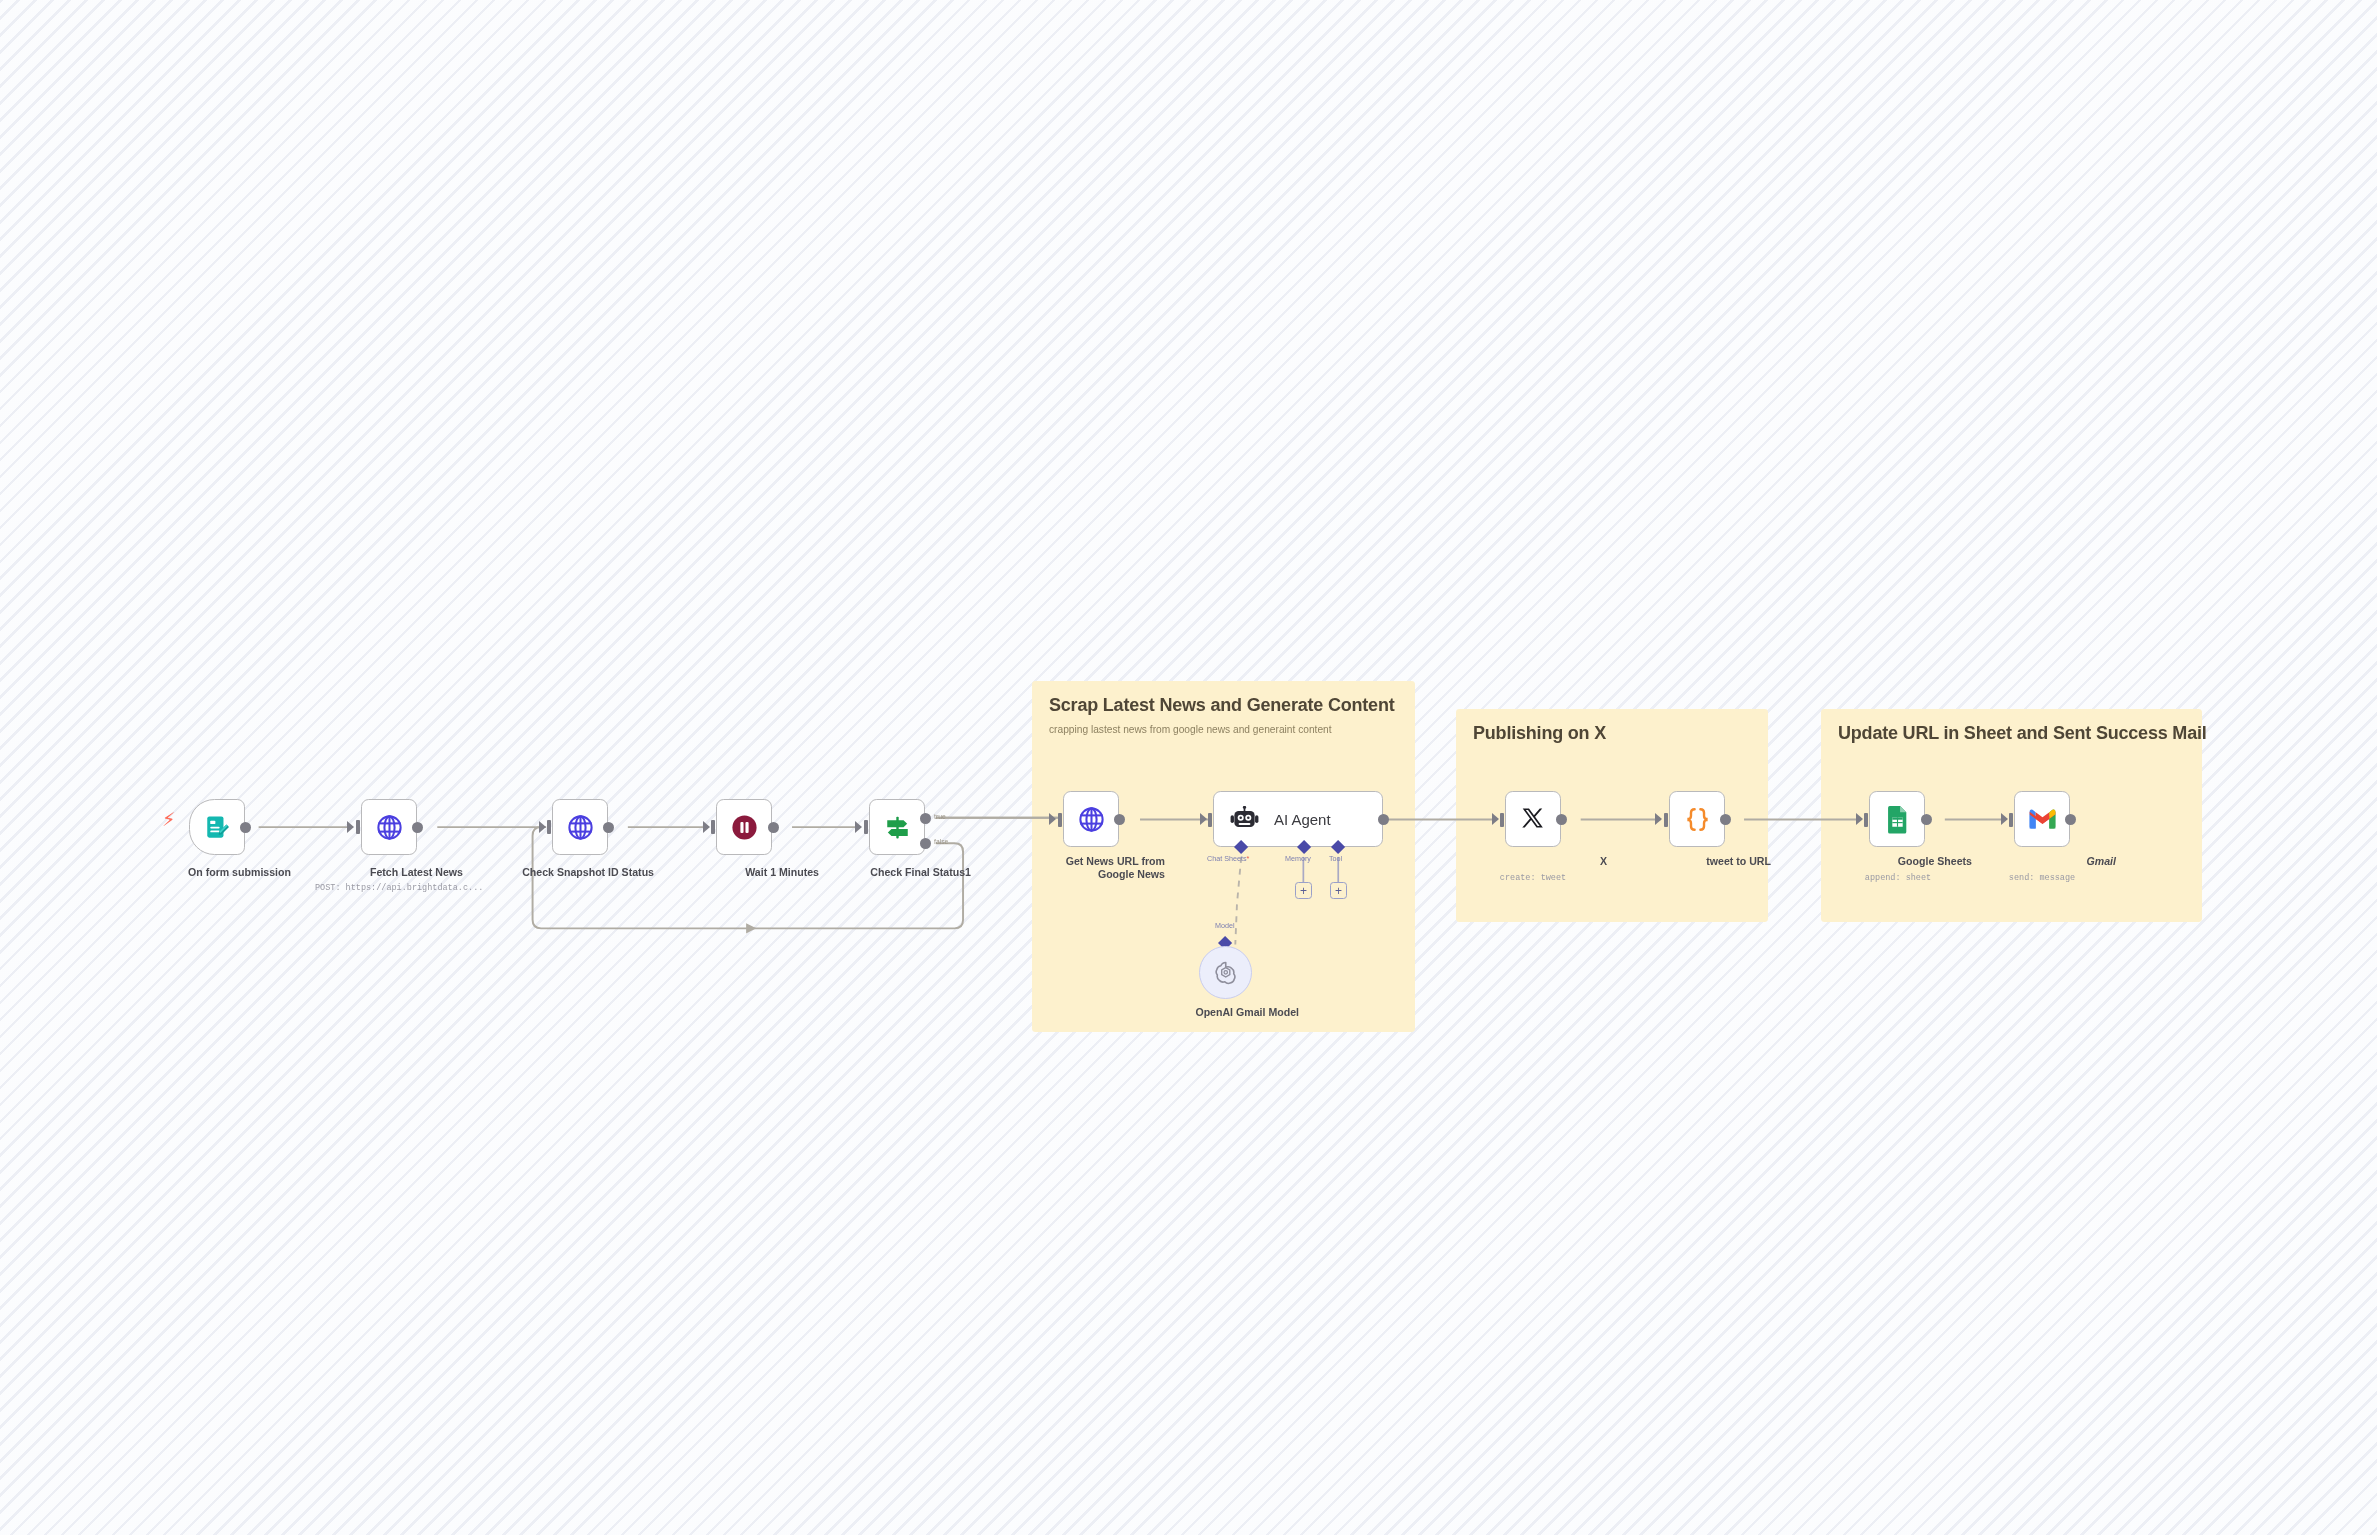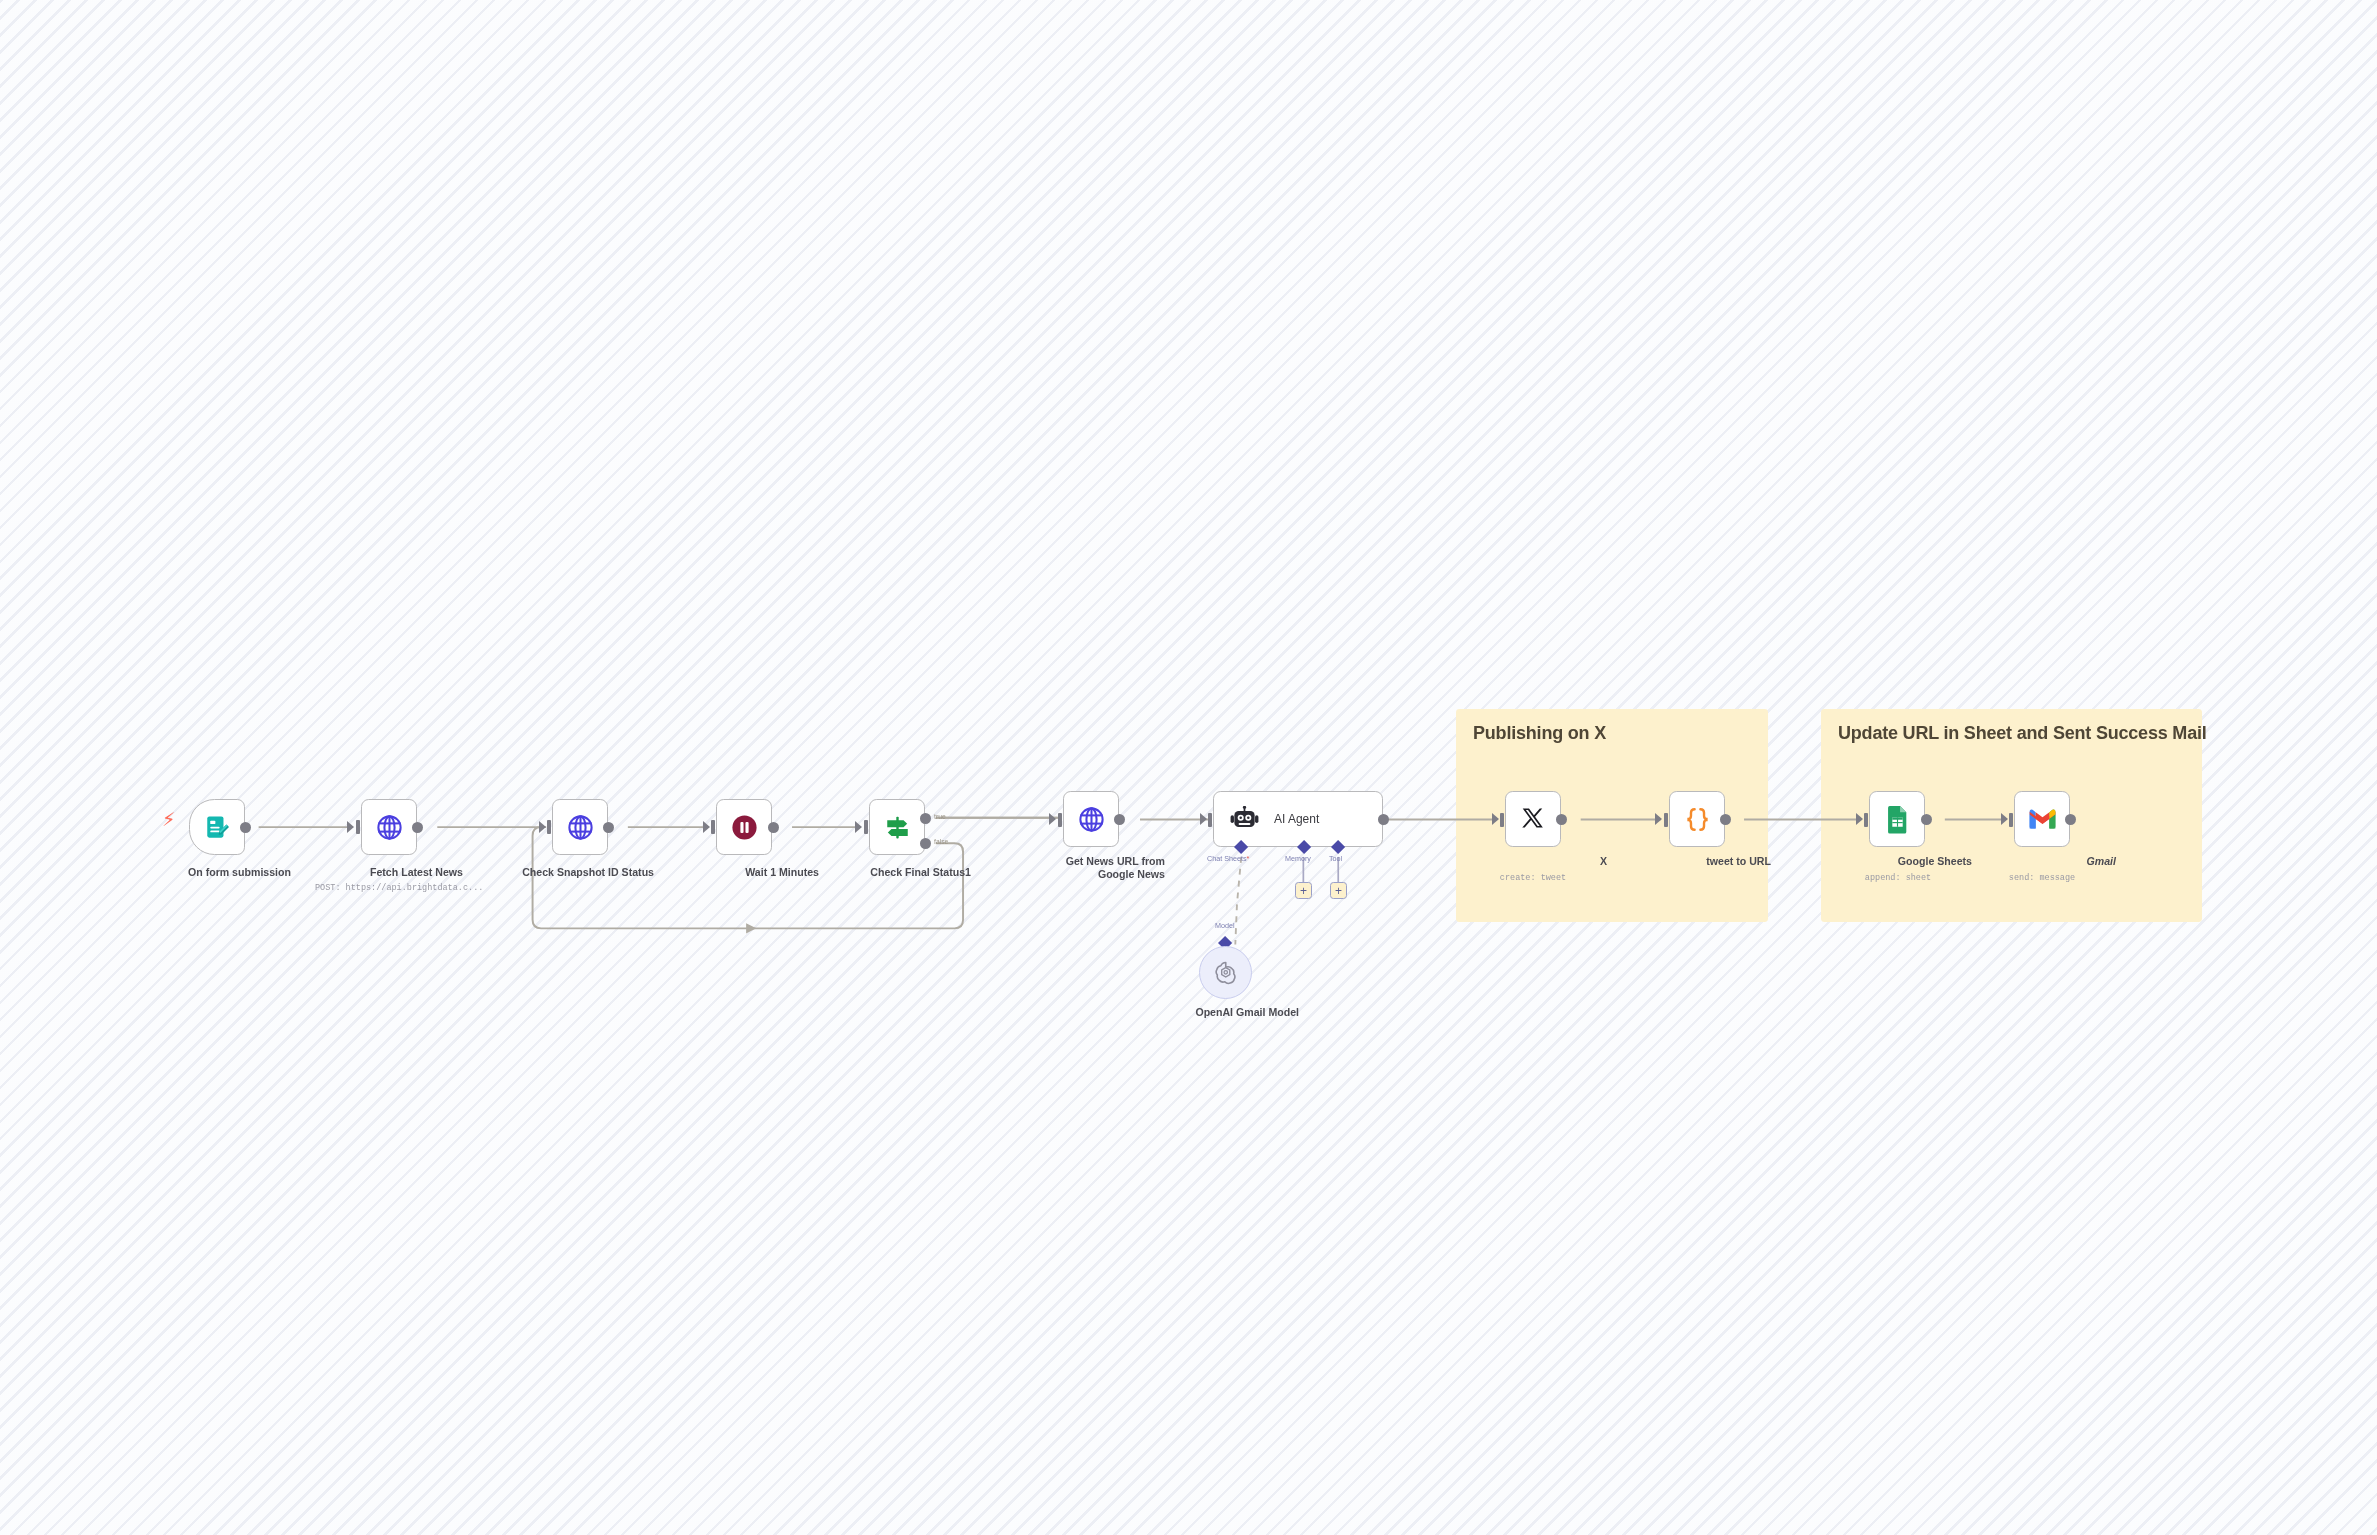--- a/index.html
+++ b/index.html
@@ -79,21 +79,21 @@
     gap: 13.6px;
   }
   .node.circular {
     width: 53px;
     height: 53px;
     border-radius: 50%;
     background: #eceefb;
     border: 1.3px solid #c9cdee;
   }
   .node-title-inline {
-    font-size: 12px;
+    font-size: 15px;
     color: #3b3b40;
   }
 
   .caption {
     position: absolute;
     text-align: right;
     font-size: 10.6px;
     font-weight: 600;
     color: #4b4b52;
     line-height: 1.25;
@@ -167,20 +167,24 @@
   }
 
   svg.icon { display: block; }
 </style>
 </head>
 <body>
 
 <div id="canvas">
 
 
+  <div class="sticky" style="left:1032px; top:681px; width:383px; height:351px;">
+    <div class="sticky-title">Scrap Latest News and Generate Content</div>
+    <div class="sticky-sub">crapping lastest news from google news and generaint content</div>
+  </div>
 
   <div class="sticky" style="left:1456px; top:709px; width:312px; height:213px;">
     <div class="sticky-title">Publishing on X</div>
   </div>
 
   <div class="sticky" style="left:1821px; top:709px; width:381px; height:213px;">
     <div class="sticky-title">Update URL in Sheet and Sent Success Mail</div>
   </div>
 
   <svg id="edges" viewBox="0 0 2794 1805" width="2377" height="1536">

